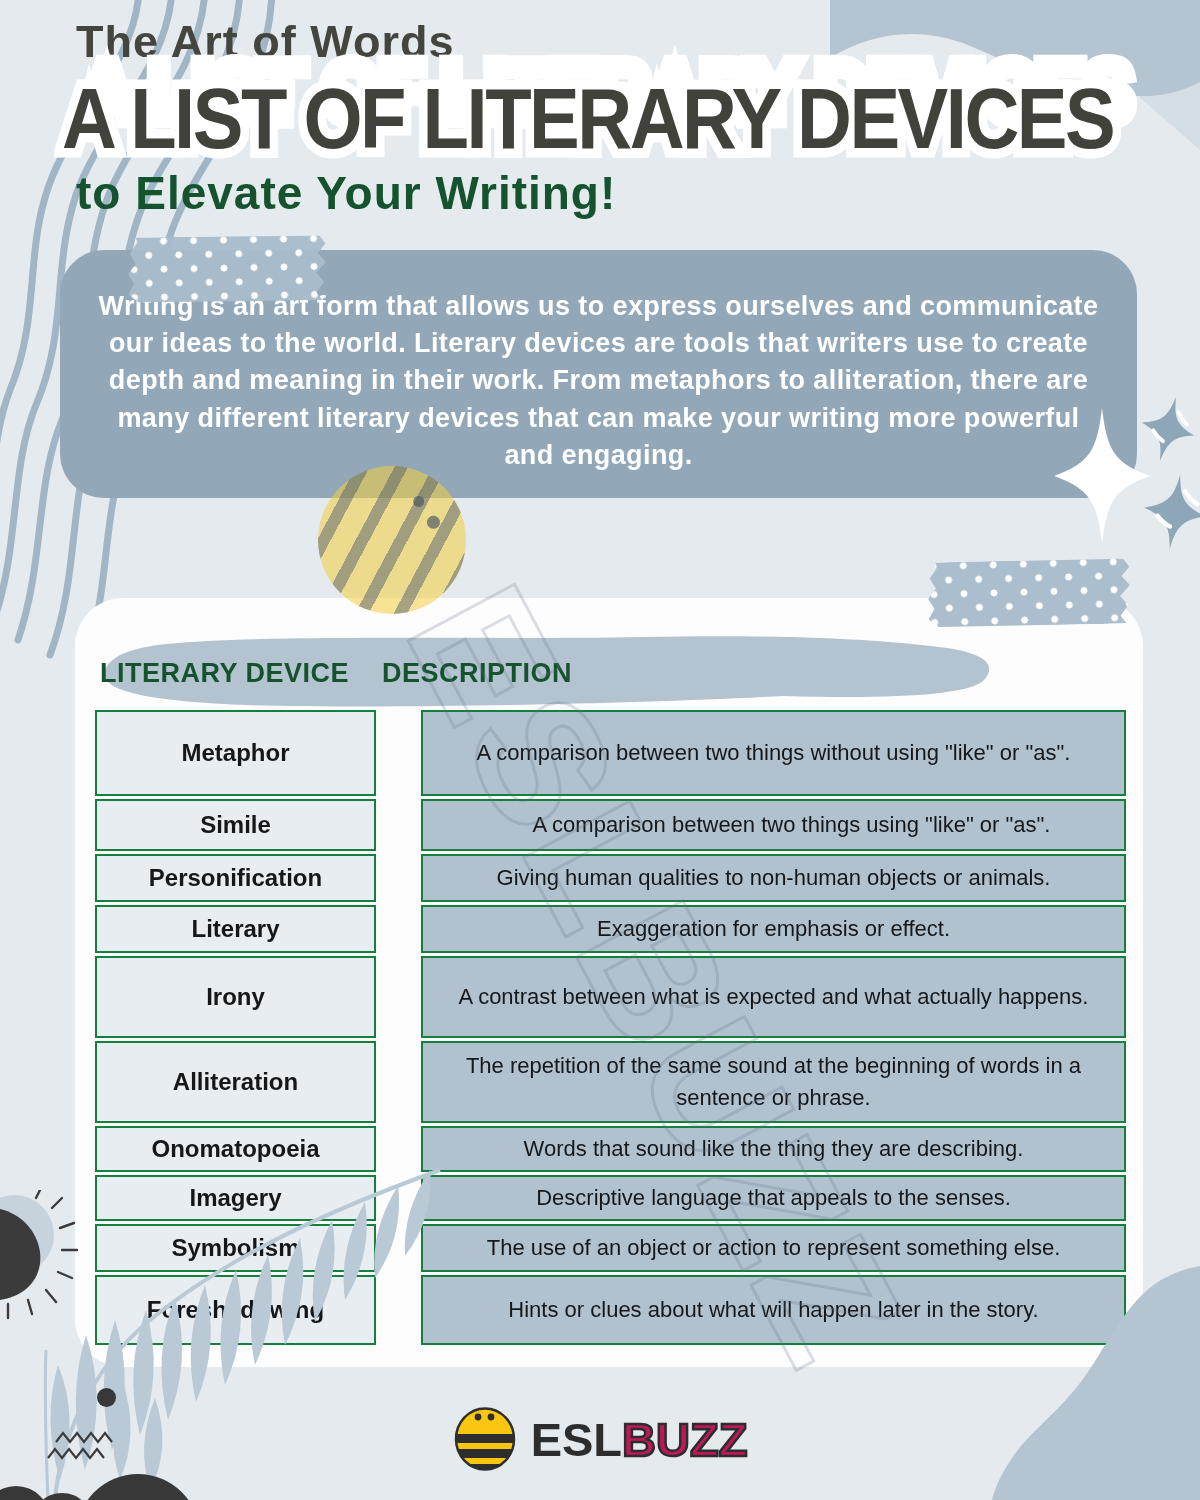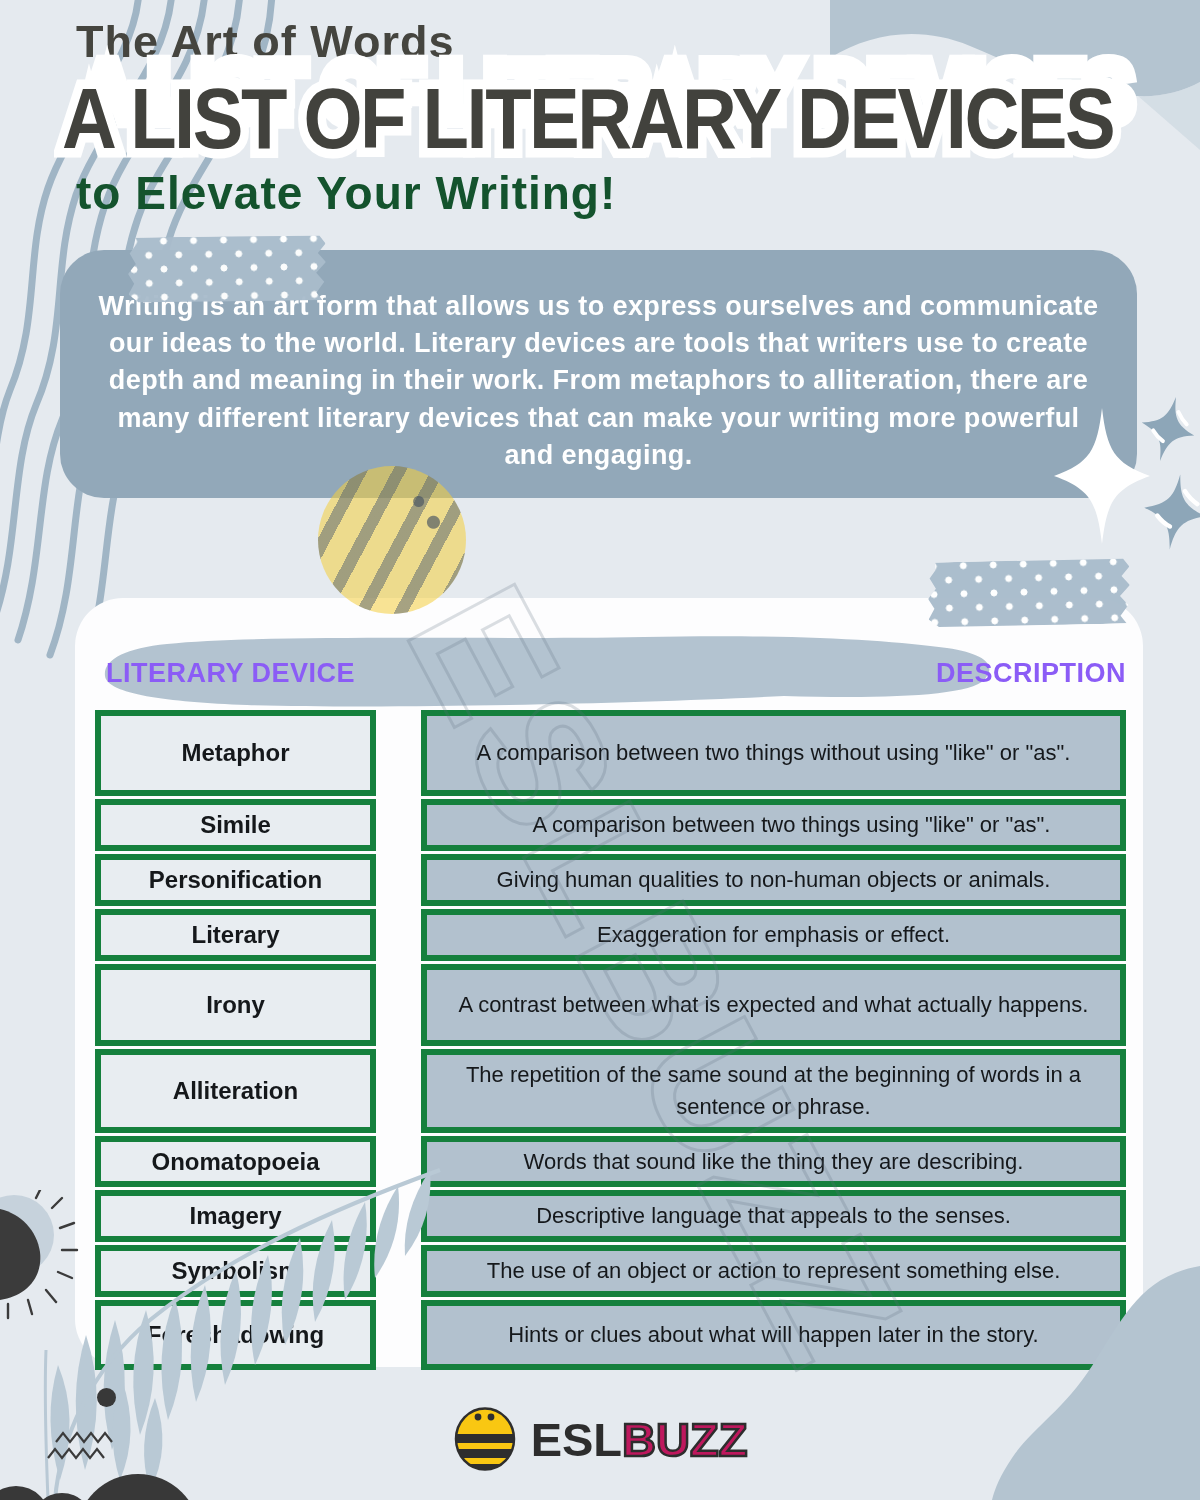--- a/index.html
+++ b/index.html
@@ -67,33 +67,33 @@
     z-index:4;
   }
 
   
   .card{
     left:75px;top:598px;width:1068px;height:769px;border-radius:48px;
     background:#fdfdfe;z-index:2;
   }
   .header-blob{left:14px;top:34px;z-index:1;}
   .col-header{
-    position:absolute;z-index:2;font-size:27px;font-weight:800;color:#8b5cf6;
-    letter-spacing:.5px;text-align:right;top:60px;
+    position:absolute;z-index:2;font-size:27px;font-weight:800;color:#14532d;
+    letter-spacing:.5px;text-align:left;top:60px;
   }
   .col-header.device{left:25px;width:255px;}
   .col-header.desc{left:307px;width:744px;}
 
   .devices-table{
     position:absolute;left:20px;top:112px;width:1031px;z-index:2;
     display:grid;grid-template-columns:281px 744px;column-gap:6px;row-gap:3px;
   }
   .cell{
     display:flex;align-items:center;justify-content:center;text-align:center;
-    border:6px solid #15803d;box-sizing:border-box;padding:4px 8px;color:#15181b;
+    border:2px solid #15803d;box-sizing:border-box;padding:4px 8px;color:#15181b;
   }
   .cell-device{background:#e8edf1;font-size:24px;font-weight:700;}
   .cell-desc{background:#b2c1ce;font-size:22px;font-weight:400;line-height:1.45;margin-left:39px;}
 
   
   .diag-wm{
     left:545px;top:555px;transform:rotate(62deg);transform-origin:0 0;
     font-size:175px;font-weight:800;letter-spacing:6px;white-space:nowrap;
     color:transparent;-webkit-text-stroke:3px #5f7080;opacity:.22;
     z-index:6;pointer-events:none;

